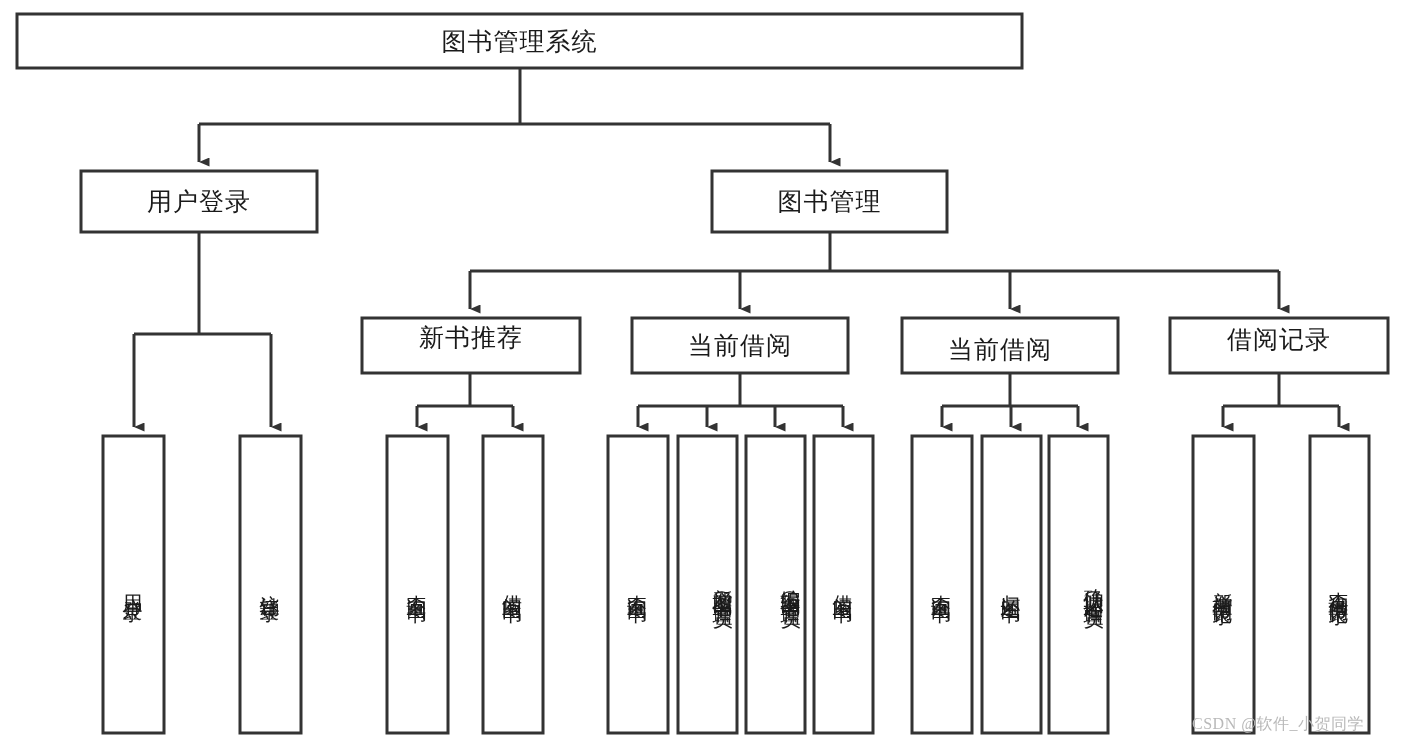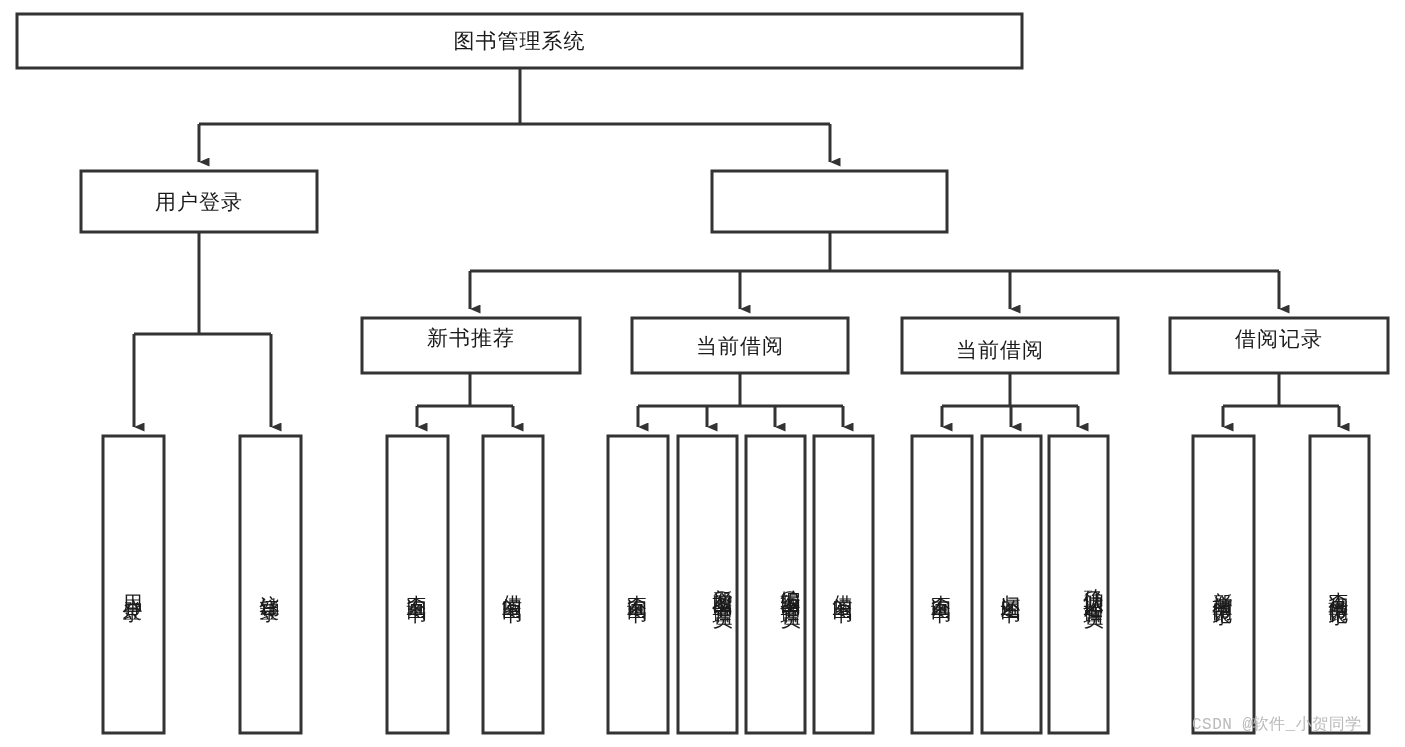--- a/index.html
+++ b/index.html
@@ -31,41 +31,41 @@
     display: flex;
     align-items: center;
     justify-content: center;
     color: #1a1a1a;
     font-family: "Liberation Sans", "DejaVu Sans", sans-serif;
     pointer-events: none;
     white-space: nowrap;
     letter-spacing: 1px;
   }
   .node-label.horiz {
-    font-size: 21px;
+    font-size: 25px;
   }
   .node-label.vert {
     writing-mode: vertical-rl;
     text-orientation: upright;
     font-size: 20px;
     letter-spacing: 3px;
     align-items: flex-start;
     padding-top: 4px;
   }
   .node-label.vert.center-v {
     align-items: center;
     padding-top: 0;
   }
   .watermark {
     position: absolute;
     left: 1192px;
     top: 714px;
     font-size: 16px;
     color: #b9b9b9;
-    font-family: Liberation Mono, monospace;
+    font-family: Liberation Serif, serif;
     letter-spacing: 0.5px;
     white-space: nowrap;
     pointer-events: none;
   }
 </style>
 </head>
 <body>
 
 <div id="canvas">
 
@@ -144,20 +144,21 @@
       <path d="M1279,373 L1279,406"></path>
       <path d="M1223,406 L1339,406"></path>
       <path d="M1223,406 L1223,427" marker-end="url(#arrowhead)"></path>
       <path d="M1339,406 L1339,427" marker-end="url(#arrowhead)"></path>
     </g>
   </svg>
 
   <div class="node-label horiz" style="left:17px; top:14px; width:1005px; height:54px;">图书管理系统</div>
 
   <div class="node-label horiz" style="left:81px; top:171px; width:236px; height:61px;">用户登录</div>
+  <div class="node-label horiz" style="left:712px; top:171px; width:235px; height:61px;">图书管理</div>
 
   <div class="node-label horiz" style="left:362px; top:318px; width:218px; height:39px;">新书推荐</div>
   <div class="node-label horiz" style="left:632px; top:318px; width:216px; height:55px;">当前借阅</div>
   <div class="node-label horiz" style="left:902px; top:322px; width:196px; height:55px;">当前借阅</div>
   <div class="node-label horiz" style="left:1170px; top:318px; width:218px; height:42px;">借阅记录</div>
 
   <div class="node-label vert center-v" style="left:103px; top:436px; width:61px; height:297px;">用户登录</div>
   <div class="node-label vert center-v" style="left:240px; top:436px; width:61px; height:297px;">注销登录</div>
 
   <div class="node-label vert center-v" style="left:387px; top:436px; width:61px; height:297px;">查询图书</div>

